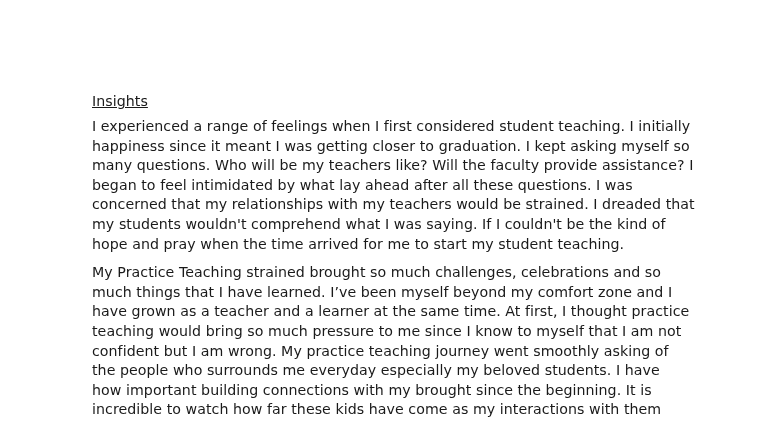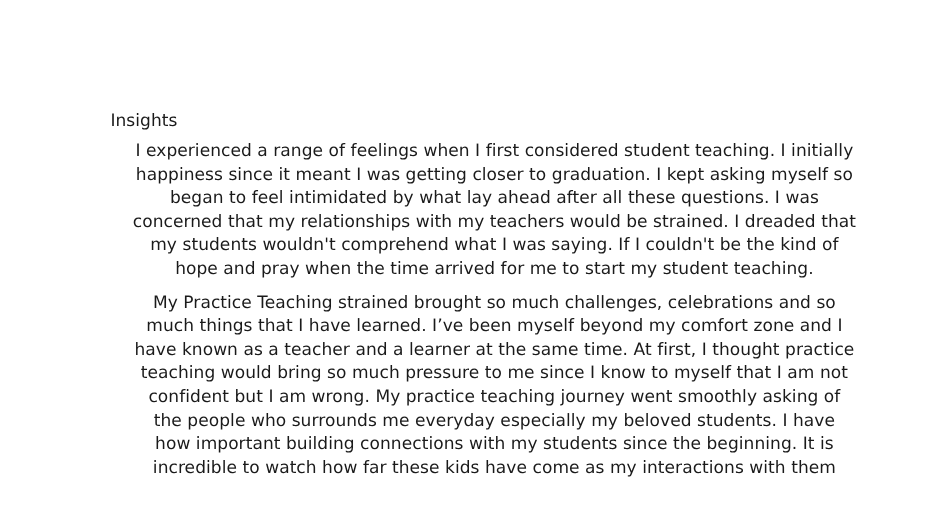--- a/index.html
+++ b/index.html
@@ -21,50 +21,51 @@
       font-family: "DejaVu Sans", sans-serif;
       font-size: 14.2px;
       color: #1a1a1a;
       letter-spacing: 0.05px;
     }
     .heading {
       margin: 0 0 7px 0;
       line-height: 18px;
       font-weight: normal;
       font-size: 14.2px;
+      text-decoration: underline;
     }
     .para {
       margin: 0 0 9px 0;
       line-height: 19.6px;
-      text-align: center;
     }
     .line {
       display: block;
       white-space: nowrap;
     }
   </style>
 </head>
 <body>
 
 <div class="page">
   <div class="heading">Insights</div>
 
   <p class="para">
     <span class="line">I experienced a range of feelings when I first considered student teaching. I initially</span>
     <span class="line">happiness since it meant I was getting closer to graduation. I kept asking myself so</span>
+    <span class="line">many questions. Who will be my teachers like? Will the faculty provide assistance? I</span>
     <span class="line">began to feel intimidated by what lay ahead after all these questions. I was</span>
     <span class="line">concerned that my relationships with my teachers would be strained. I dreaded that</span>
     <span class="line">my students wouldn't comprehend what I was saying. If I couldn't be the kind of</span>
     <span class="line">hope and pray when the time arrived for me to start my student teaching.</span>
   </p>
 
   <p class="para">
     <span class="line">My Practice Teaching strained brought so much challenges, celebrations and so</span>
     <span class="line">much things that I have learned. I’ve been myself beyond my comfort zone and I</span>
-    <span class="line">have known as a teacher and a learner at the same time. At first, I thought practice</span>
+    <span class="line">have grown as a teacher and a learner at the same time. At first, I thought practice</span>
     <span class="line">teaching would bring so much pressure to me since I know to myself that I am not</span>
     <span class="line">confident but I am wrong. My practice teaching journey went smoothly asking of</span>
     <span class="line">the people who surrounds me everyday especially my beloved students. I have</span>
-    <span class="line">how important building connections with my students since the beginning. It is</span>
+    <span class="line">how important building connections with my brought since the beginning. It is</span>
     <span class="line">incredible to watch how far these kids have come as my interactions with them</span>
 
   </p>
 </div>
 
 </body></html>

